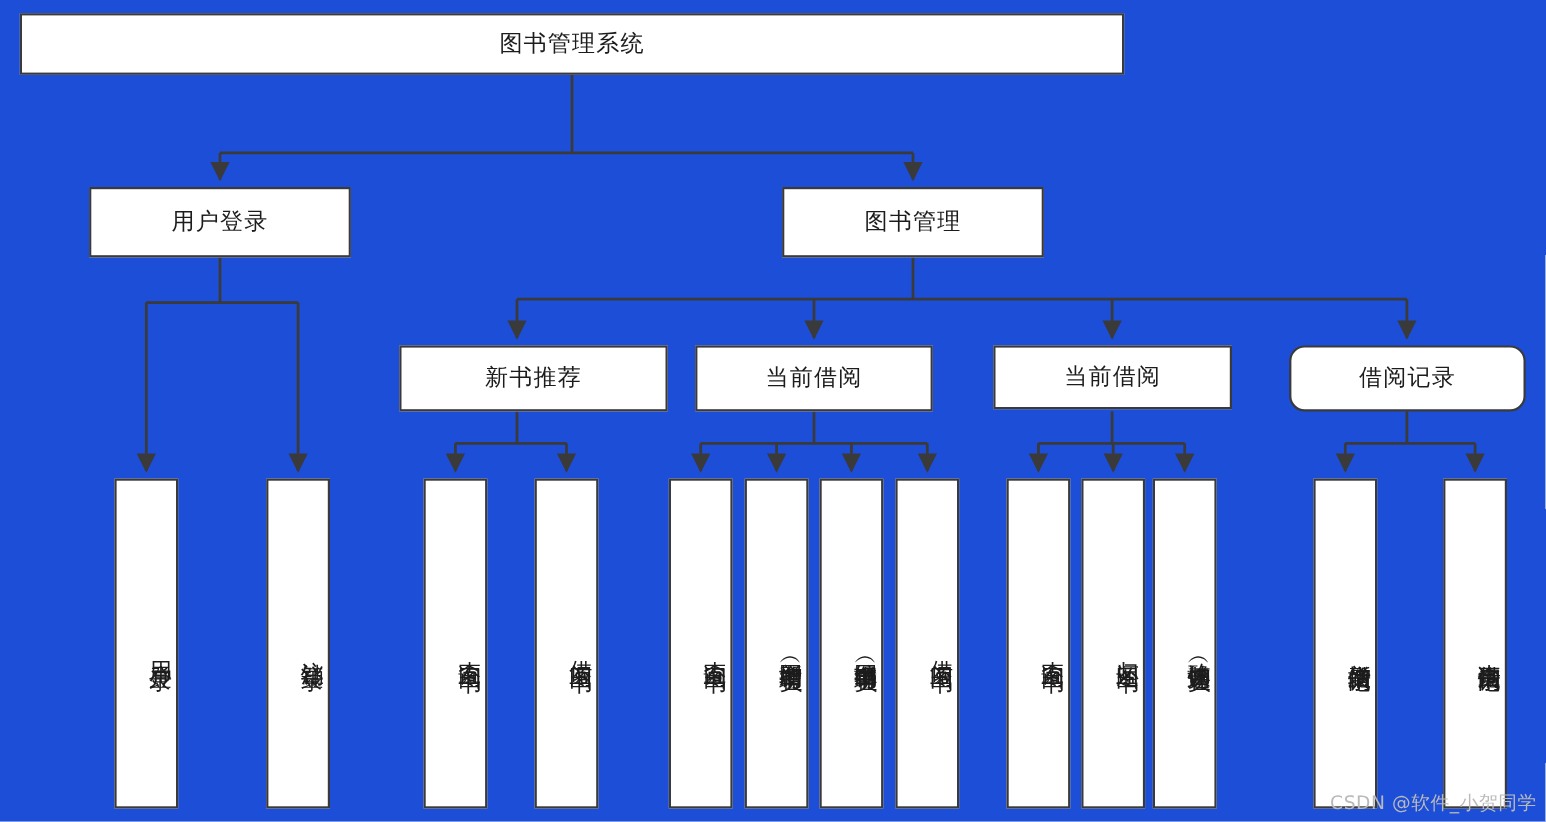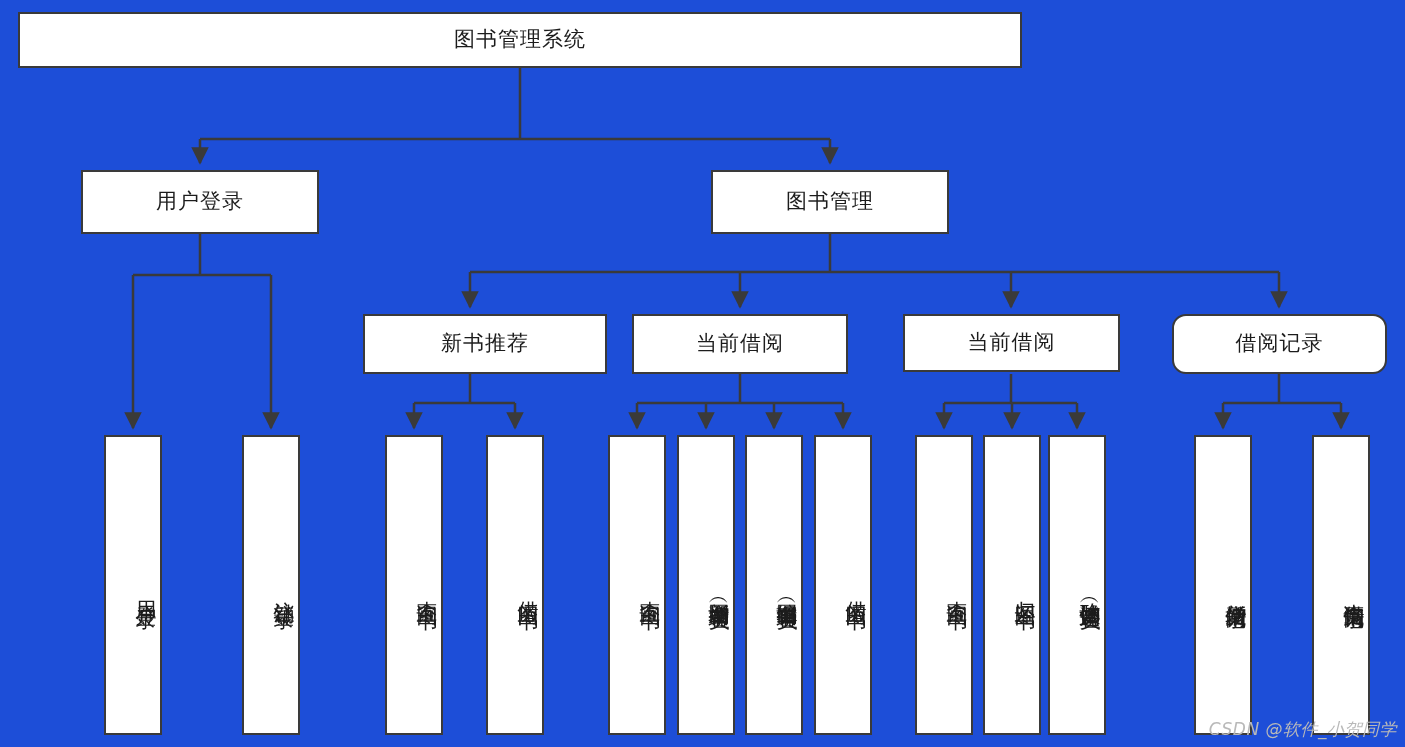--- a/index.html
+++ b/index.html
@@ -53,21 +53,20 @@
     letter-spacing: 1px;
   }
   #watermark {
     position: absolute;
     right: 8px;
     bottom: 6px;
     font-size: 17px;
     color: #b9b9b9;
     letter-spacing: 0.5px;
     white-space: nowrap;
-    font-style: italic;
   }
 </style>
 </head>
 <body>
 
 <div id="canvas">
 
   <svg id="wires" viewBox="0 0 1405 747" xmlns="http://www.w3.org/2000/svg">
     <defs>
       <marker id="arrow" viewBox="0 0 10 10" refX="9" refY="5" markerWidth="7" markerHeight="7" orient="auto-start-reverse">

